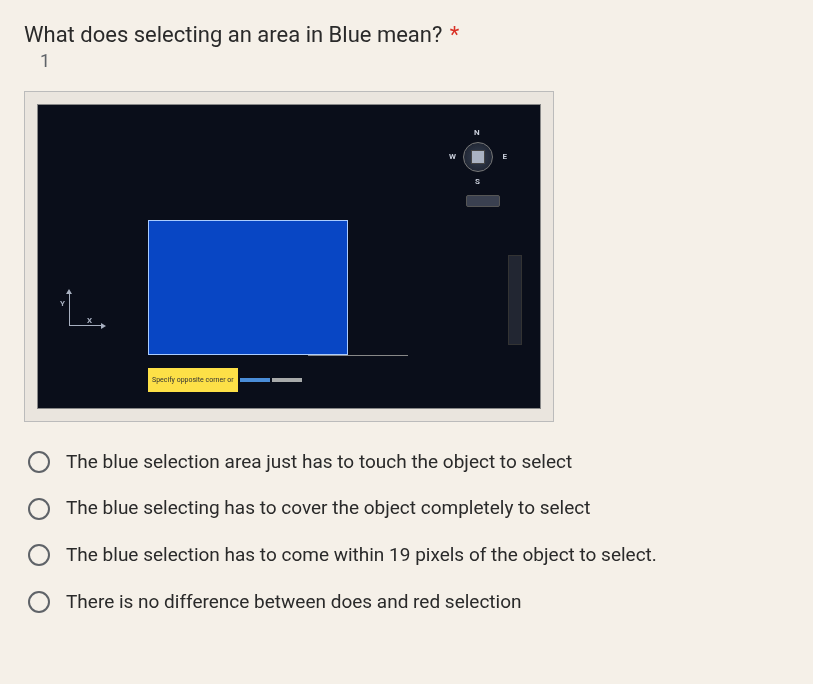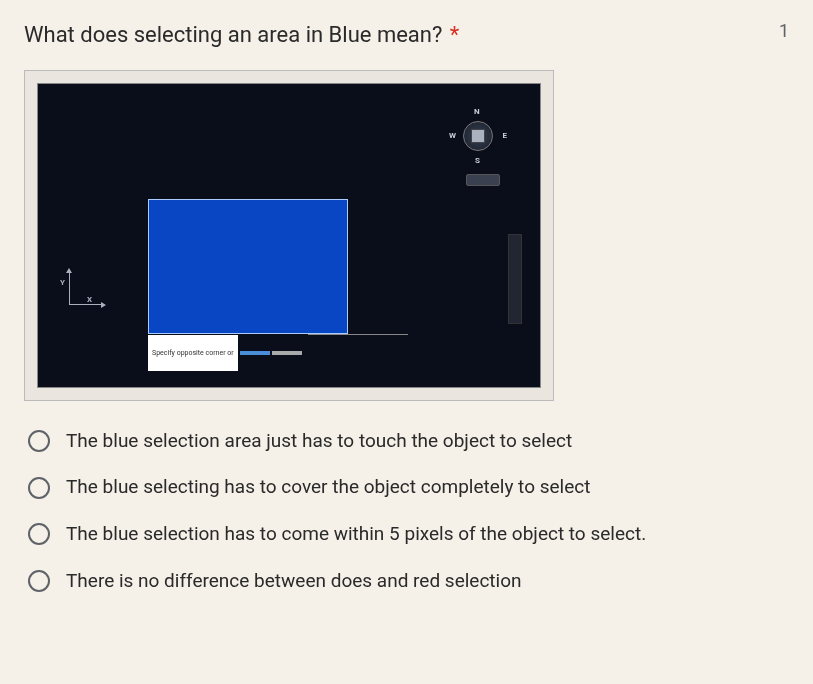--- a/index.html
+++ b/index.html
@@ -13,23 +13,24 @@
       padding: 20px 24px;
       width: 813px;
       height: 684px;
       color: #202124;
     }
     .question-container {
       width: 100%;
     }
     .question-header {
       display: flex;
-      justify-content: space-between;
+      justify-content: flex-end;
       align-items: flex-start;
       margin-bottom: 20px;
+      flex-direction: column;
     }
     .question-text {
       font-size: 22px;
       font-weight: 400;
       color: #2a2a2a;
       line-height: 1.35;
     }
     .required-asterisk {
       color: #d93025;
       margin-left: 2px;
@@ -172,22 +173,22 @@
       position: absolute;
       bottom: 16px;
       left: 110px;
       display: flex;
       gap: 2px;
       font-size: 7px;
       color: #888;
       align-items: center;
     }
     .cmd-field {
-      background: #ffffff;
-      padding: 14px 4px;
+      background: #fde047;
+      padding: 8px 4px;
       color: #333;
       min-width: 90px;
     }
     .cmd-val1 {
       background: #4a8dd8;
       padding: 2px 6px;
       color: #fff;
       min-width: 30px;
     }
     .cmd-val2 {
@@ -282,21 +283,21 @@
     <label class="option-row">
       <span class="radio-circle"></span>
       <span class="option-label">The blue selection area just has to touch the object to select</span>
     </label>
     <label class="option-row">
       <span class="radio-circle"></span>
       <span class="option-label">The blue selecting has to cover the object completely to select</span>
     </label>
     <label class="option-row">
       <span class="radio-circle"></span>
-      <span class="option-label">The blue selection has to come within 5 pixels of the object to select.</span>
+      <span class="option-label">The blue selection has to come within 19 pixels of the object to select.</span>
     </label>
     <label class="option-row">
       <span class="radio-circle"></span>
       <span class="option-label">There is no difference between does and red selection</span>
     </label>
   </div>
 
 </div>
 
 </body></html>

